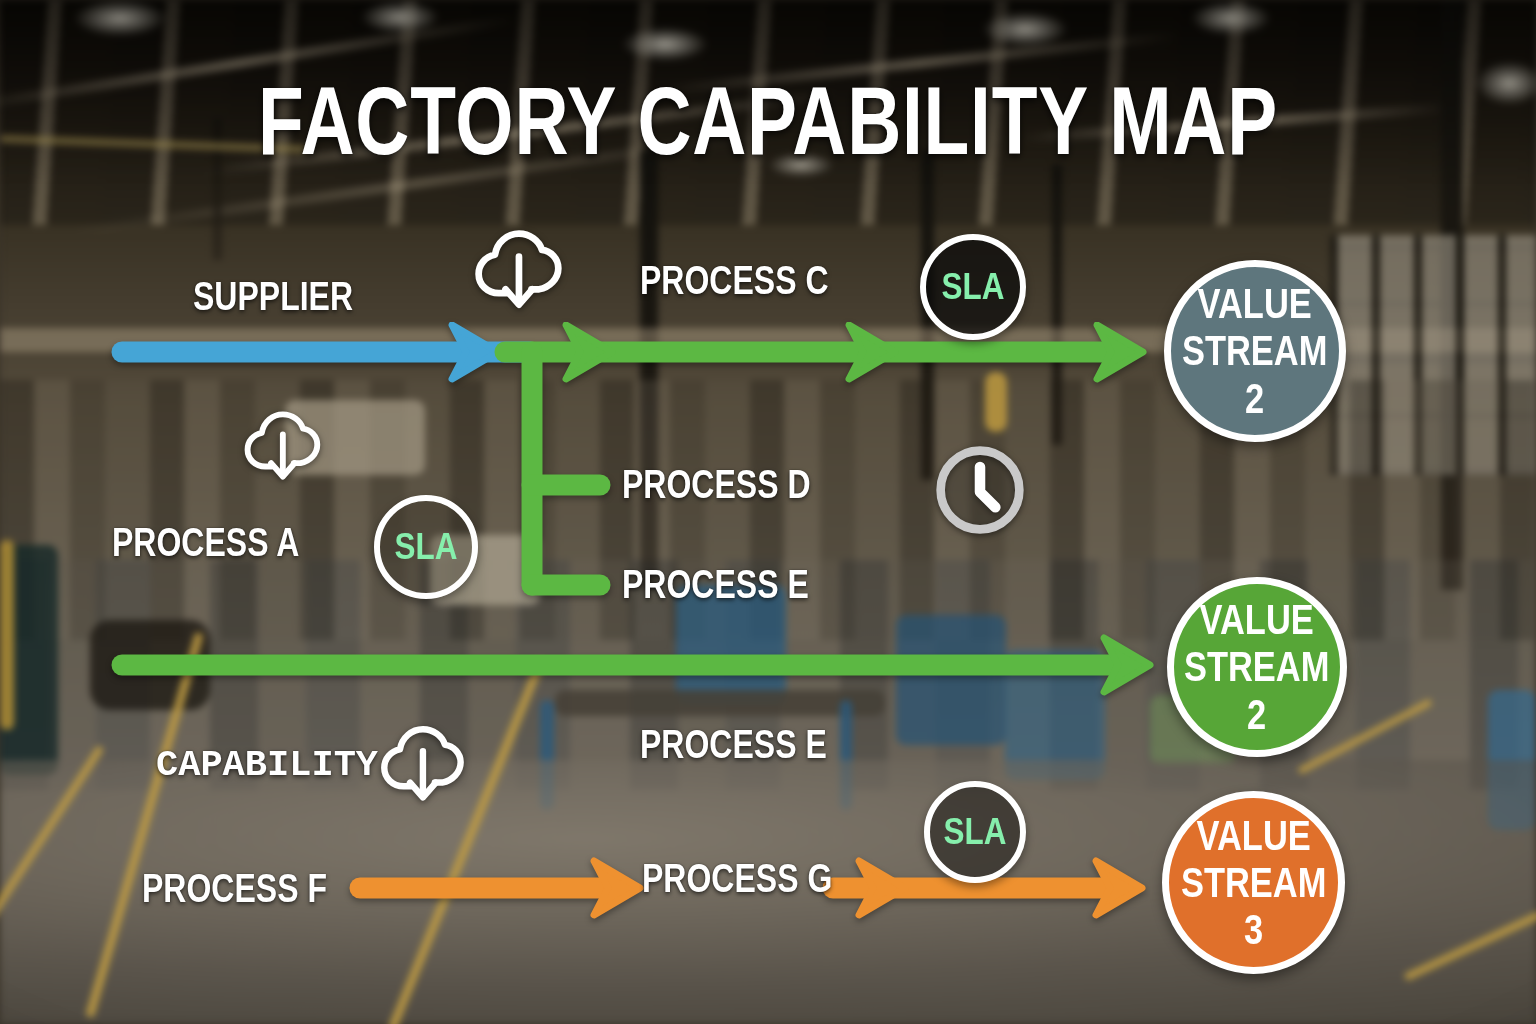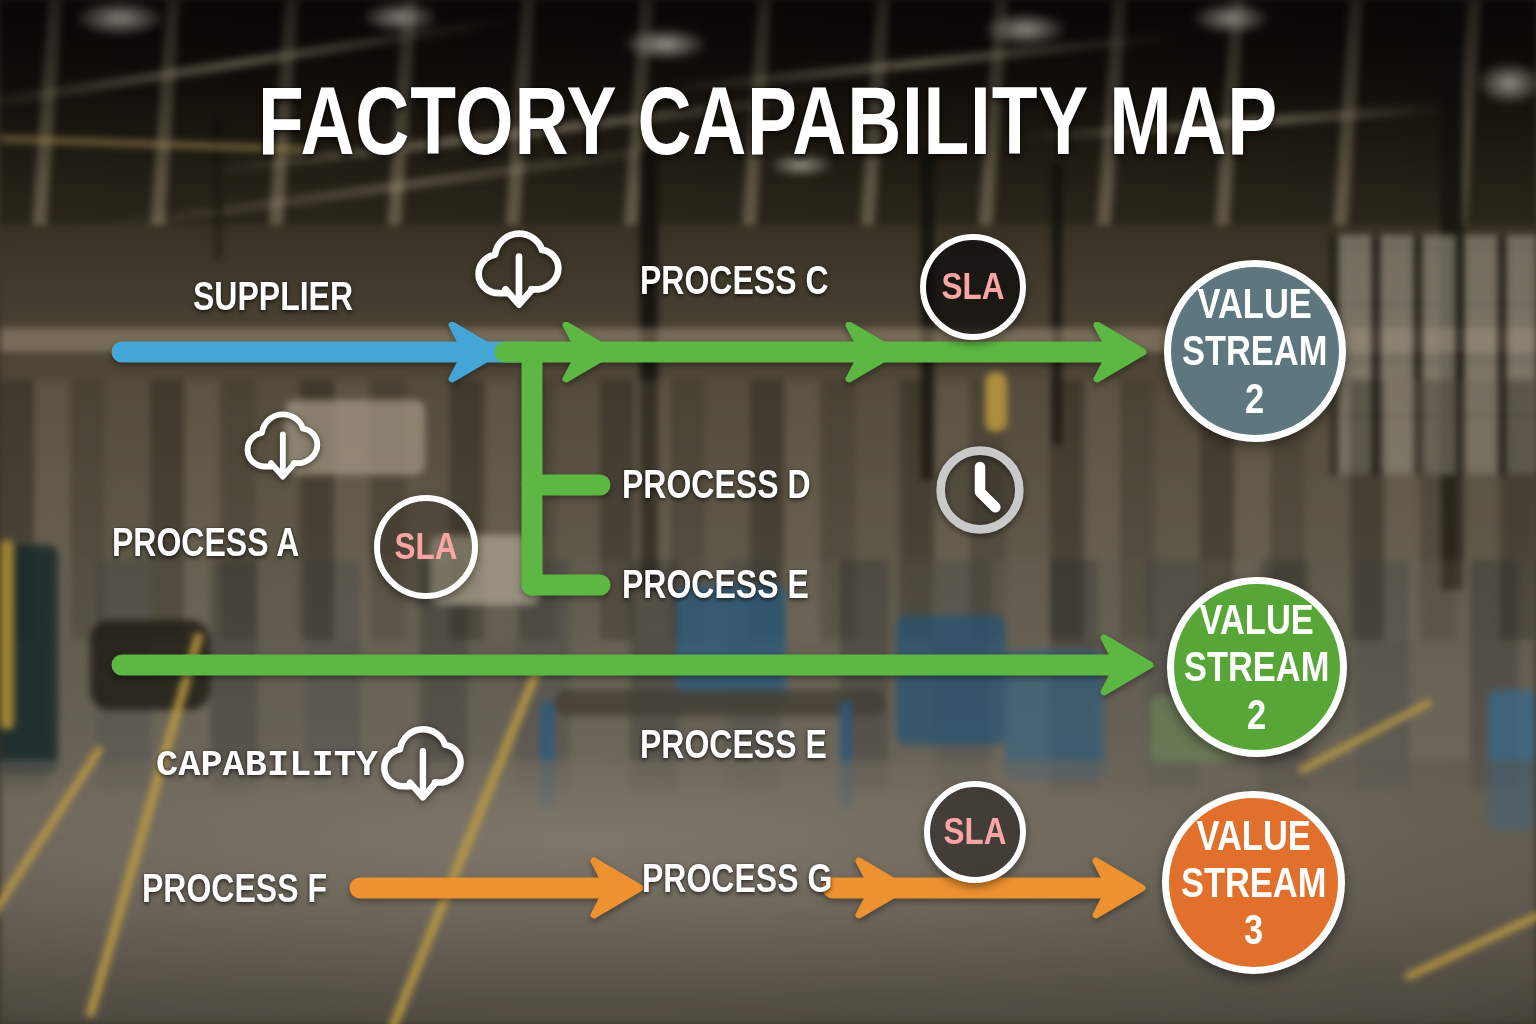--- a/index.html
+++ b/index.html
@@ -97,21 +97,21 @@
   .arrow-svg{position:absolute;filter:drop-shadow(0 3px 3px rgba(0,0,0,.35));}
   .row1{left:100px;top:322px;}
   .row2{left:100px;top:630px;}
   .row3{left:340px;top:853px;}
   .icon{position:absolute;filter:drop-shadow(0 2px 3px rgba(0,0,0,.5));}
   .cloud1{left:468px;top:224px;width:100px;height:96px;}
   .cloud2{left:239px;top:406px;width:86px;height:84px;}
   .cloud3{left:374px;top:720px;width:96px;height:92px;}
   .clock{left:932px;top:442px;width:96px;height:96px;}
   .sla{position:absolute;border:6px solid #fff;border-radius:50%;box-sizing:border-box;
-    display:flex;align-items:center;justify-content:center;color:#fca5a5;font-weight:bold;
+    display:flex;align-items:center;justify-content:center;color:#86efac;font-weight:bold;
     font-size:37px;box-shadow:0 4px 9px rgba(0,0,0,.4);}
   .sla span{transform:scaleX(.85);}
   .sla-top{left:920px;top:234px;width:106px;height:106px;background:rgba(10,10,10,.7);}
   .sla-mid{left:374px;top:495px;width:104px;height:104px;background:rgba(30,26,20,.22);}
   .sla-bottom{left:924px;top:781px;width:102px;height:102px;background:rgba(18,16,14,.5);}
   .vs{position:absolute;border:7px solid #fff;border-radius:50%;box-sizing:border-box;
     display:flex;align-items:center;justify-content:center;text-align:center;color:#fff;
     font-weight:bold;font-size:42px;line-height:1.12;box-shadow:0 5px 12px rgba(0,0,0,.4);}
   .vs .vstxt{transform:scaleX(.82);}
   .vs-top{left:1164px;top:260px;width:182px;height:182px;}

